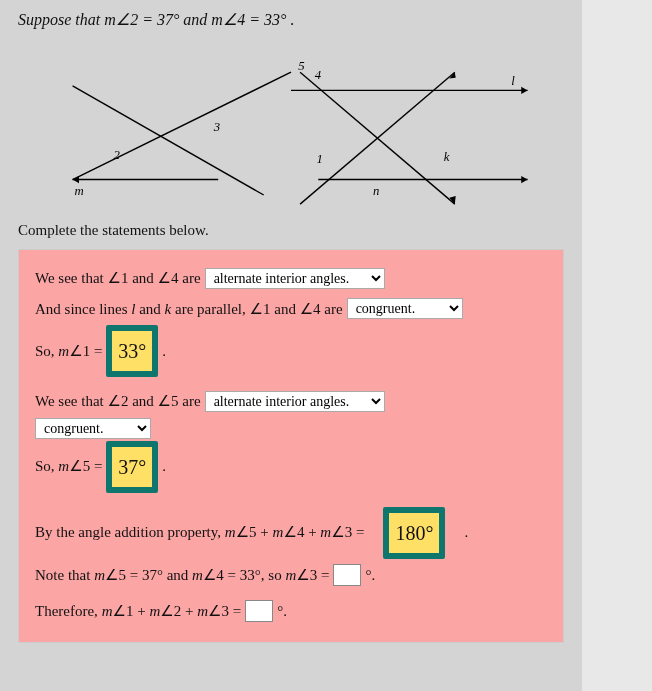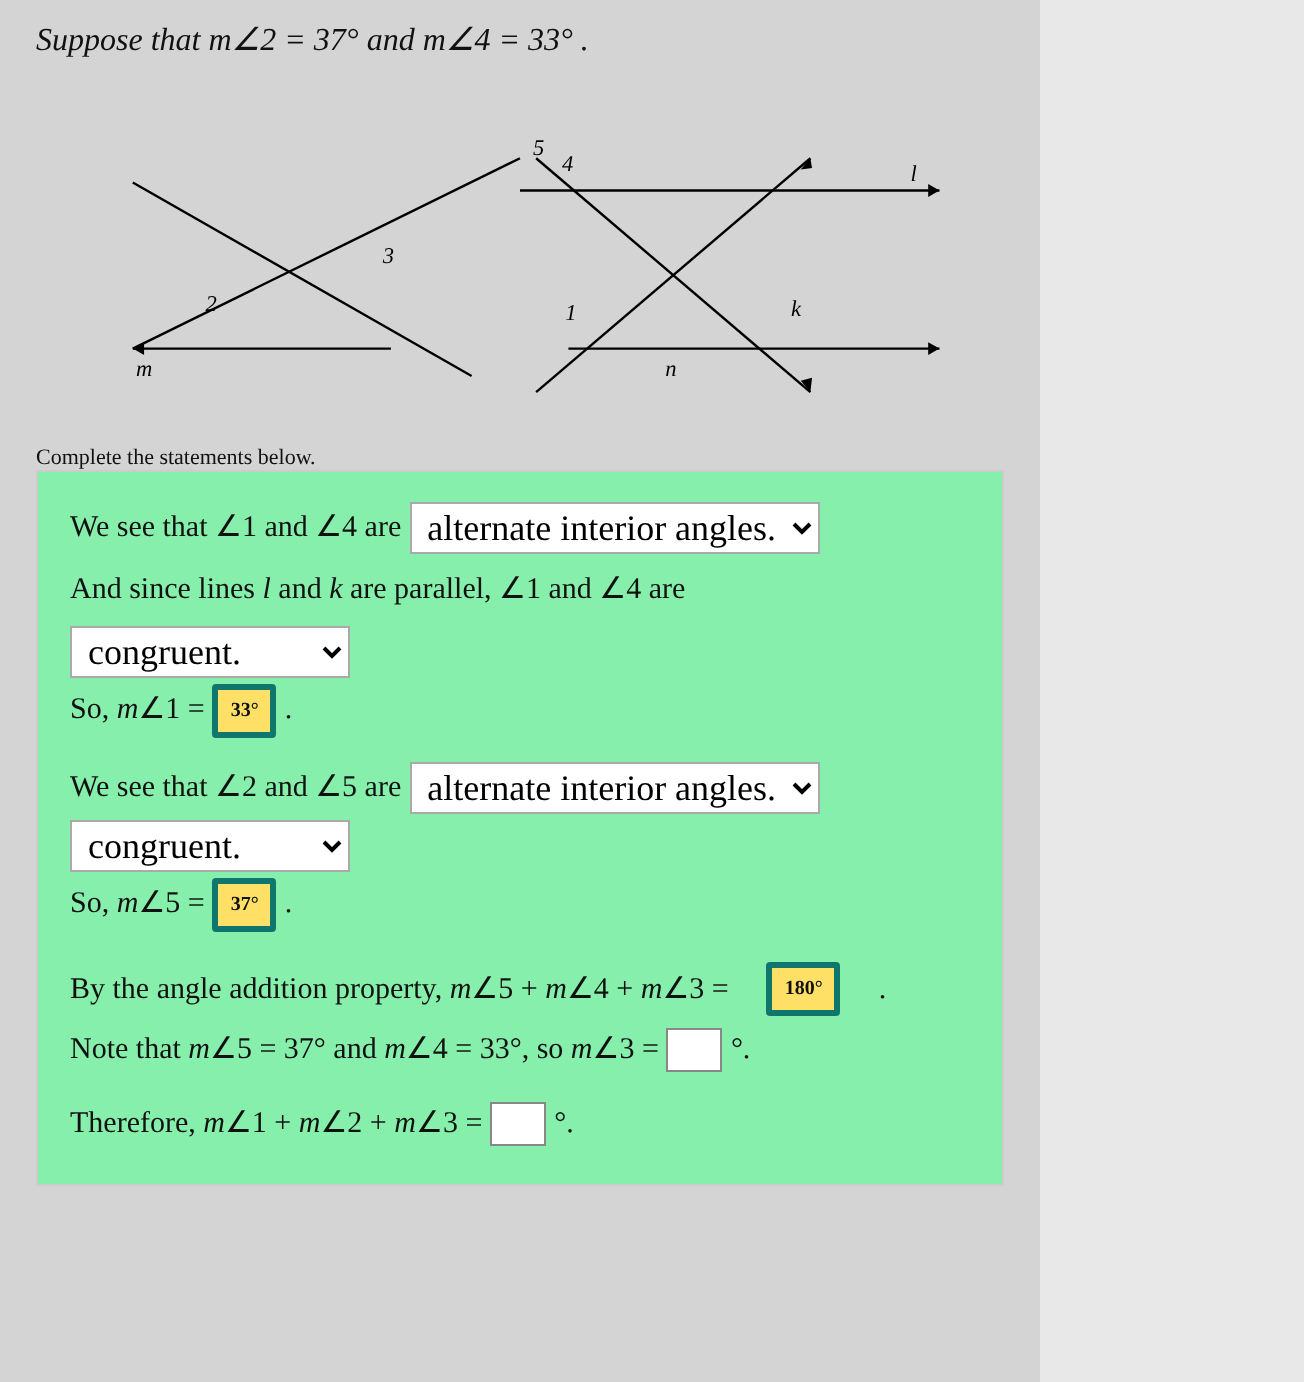--- a/index.html
+++ b/index.html
@@ -6,45 +6,46 @@
     body {
       font-family: 'Times New Roman', Times, serif;
       background: #e8e8e8;
       width: 652px;
       min-height: 691px;
       font-size: 15px;
       color: #111;
     }
     .page-container {
       background: #d4d4d4;
-      width: 520px;
+      width: 582px;
       min-height: 691px;
       padding: 10px 18px 18px 18px;
     }
     .header-text {
       font-size: 16px;
       margin-bottom: 8px;
       font-style: italic;
     }
     .diagram-area {
       width: 100%;
       height: 175px;
       position: relative;
       margin-bottom: 10px;
     }
     .diagram-area svg {
       width: 100%;
       height: 100%;
     }
     .complete-label {
-      font-size: 11px;
+      font-size: 15px;
+      margin-bottom: 10px;
       font-style: normal;
     }
     .statements-box {
-      background: #86efac;
+      background: #fca5a5;
       border: 1px solid #ccc;
       padding: 14px 16px;
       line-height: 1.9;
     }
     .statement-line {
       margin-bottom: 2px;
       display: flex;
       align-items: center;
       flex-wrap: wrap;
       gap: 4px;
@@ -52,43 +53,43 @@
     .statement-line.spaced-top {
       margin-top: 10px;
     }
     .statement-line.extra-top {
       margin-top: 14px;
       gap: 19px;
     }
     select.dropdown {
       border: 1px solid #aaa;
       background: white;
-      font-size: 18px;
+      font-size: 14px;
       font-family: 'Times New Roman', Times, serif;
       padding: 1px 4px;
       cursor: pointer;
       min-width: 180px;
     }
     .small-input-box {
       display: inline-flex;
       align-items: center;
       justify-content: center;
       border: 1px solid #888;
       background: white;
       width: 28px;
       height: 22px;
       font-size: 14px;
     }
     .highlight-answer {
       background: #ffe066;
-      border: 3px solid #0f766e;
+      border: 6px solid #0f766e;
       border-radius: 2px;
       padding: 1px 6px;
-      font-size: 10px;
-      font-weight: bold;
+      font-size: 20px;
+      font-weight: normal;
     }
   </style>
 </head>
 <body>
 
 <div class="page-container">
 
   <div class="header-text">
     Suppose that <em>m</em>∠2 = 37° and <em>m</em>∠4 = 33° .
   </div>

